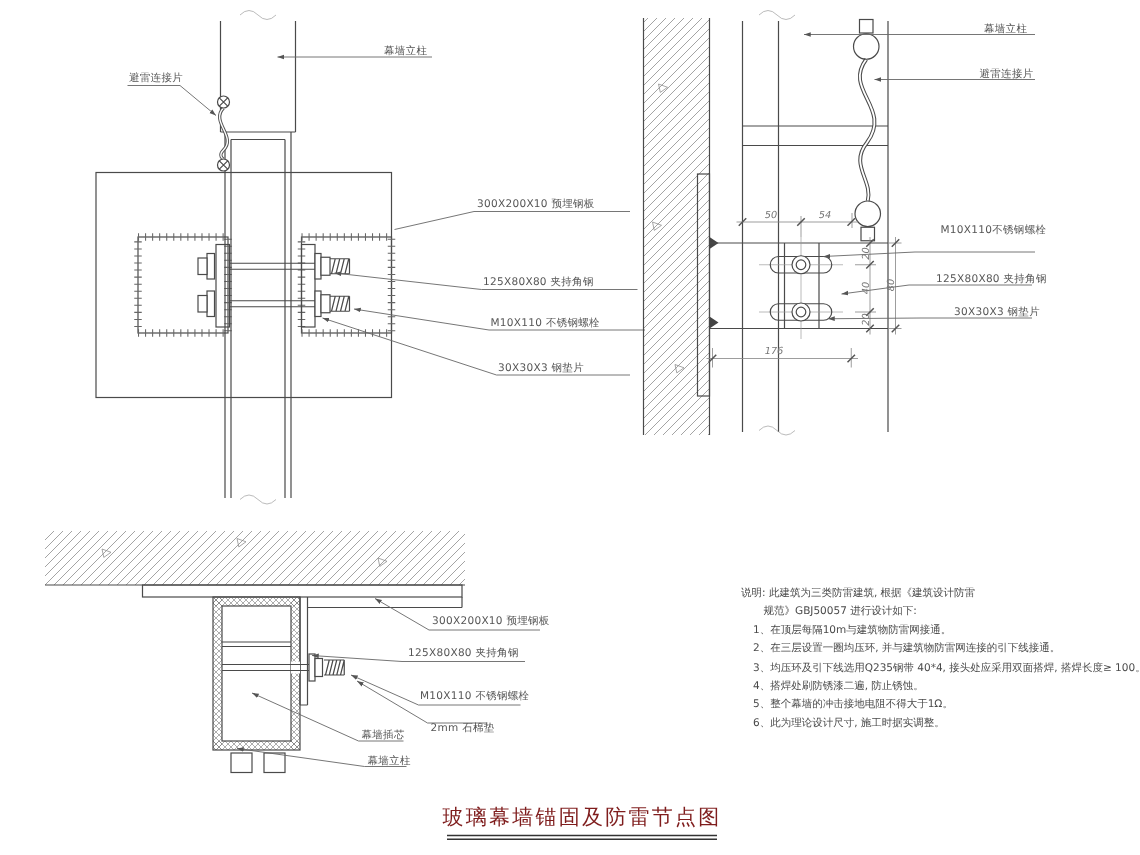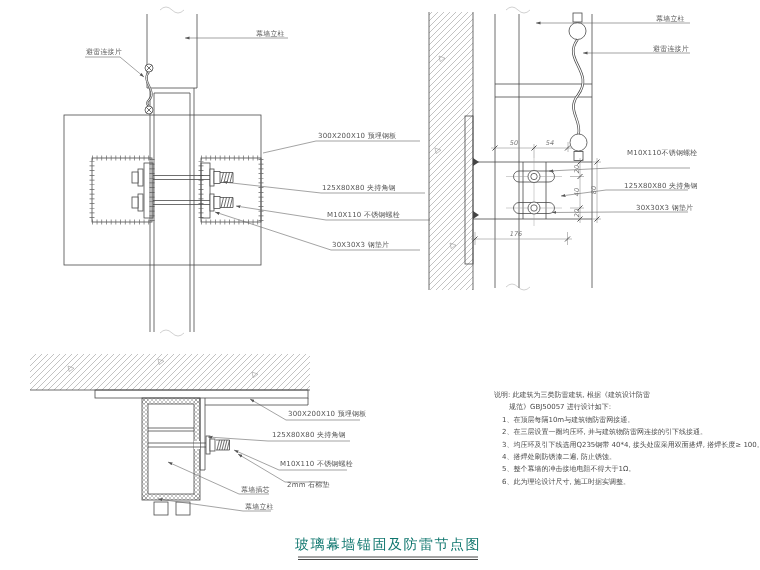--- a/index.html
+++ b/index.html
@@ -6,21 +6,21 @@
   .canvas{position:relative;width:760px;height:570px;background:#ffffff;overflow:hidden;
           font-family:"DejaVu Sans","Liberation Sans",sans-serif;}
   .canvas svg{position:absolute;left:0;top:0;}
   .lbl{position:absolute;font-size:7px;color:#555;white-space:nowrap;letter-spacing:.2px;text-align:right;}
   .dim{position:absolute;font-size:6.5px;color:#777;white-space:nowrap;transform:translate(-50%,-50%);font-style:italic;}
   .dim.v{transform:translate(-50%,-50%) rotate(-90deg);}
   .notes{position:absolute;left:494px;top:389px;font-size:7px;color:#4a4a4a;line-height:12.4px;white-space:nowrap;}
   .notes .h2{padding-left:15px;}
   .notes .it{padding-left:8px;}
   .title{position:absolute;left:278px;top:536px;width:220px;text-align:center;font-size:14px;
-         letter-spacing:1.5px;color:#0f766e;font-family:"DejaVu Serif","Liberation Serif",serif;}
+         letter-spacing:1.5px;color:#7f1d1d;font-family:"DejaVu Serif","Liberation Serif",serif;}
   
   .ln{stroke:#4a4a4a;stroke-width:.8;fill:none;}
   .lnw{stroke:#4a4a4a;stroke-width:.8;fill:#fff;}
   .thin{stroke:#999;stroke-width:.45;fill:none;}
   .ld{stroke:#666;stroke-width:.6;fill:none;}
   .dl{stroke:#888;stroke-width:.55;fill:none;}
   .tk{stroke:#555;stroke-width:1;fill:none;}
   .tri{stroke:#888;stroke-width:.5;fill:none;}
 </style>
 </head>

